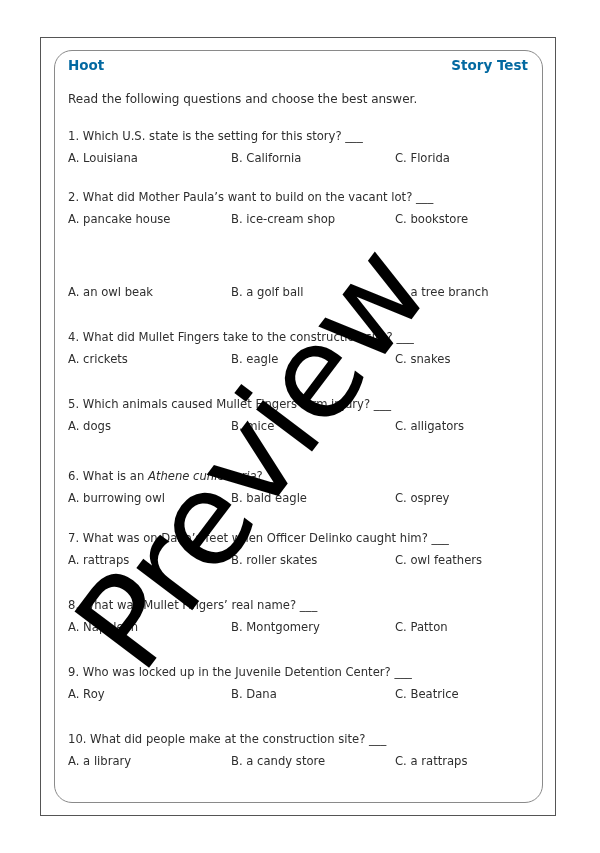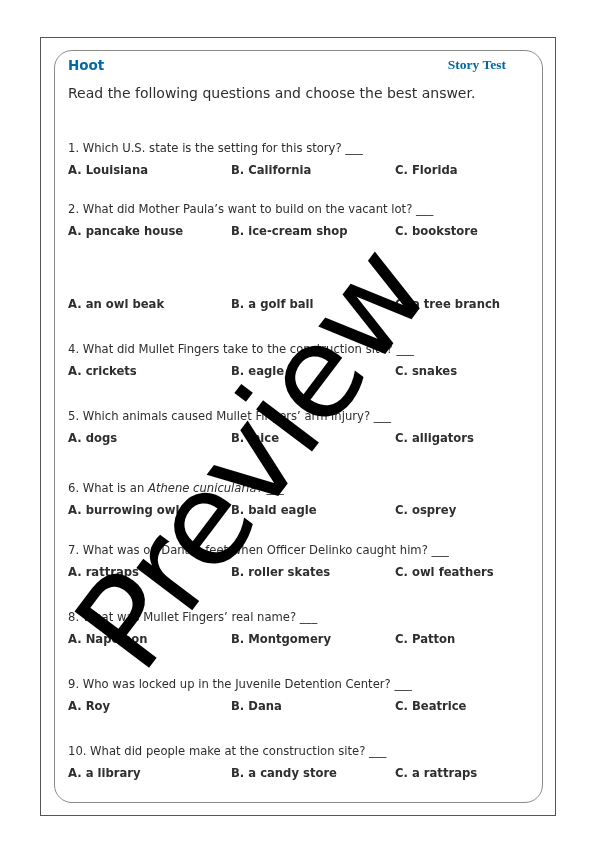--- a/index.html
+++ b/index.html
@@ -38,52 +38,50 @@
     .header-left, .header-right {
       position: absolute;
       top: 56px;
       font-size: 13.5px;
       font-weight: bold;
       color: #0369a1;
       line-height: 18px;
       white-space: nowrap;
     }
     .header-left { left: 68px; }
-    .header-right { right: 94px; font-family: Liberation Serif, serif; }
+    .header-right { right: 72px; }
     .instructions {
       position: absolute;
       left: 68px;
-      top: 84px;
-      font-size: 14px;
+      top: 90px;
+      font-size: 12px;
       line-height: 18px;
       white-space: nowrap;
     }
     .question {
       position: absolute;
       left: 68px;
       width: 470px;
       height: 44px;
-      margin-top: 12px;
     }
     .q-text {
       position: absolute;
       left: 0;
       top: 0;
       font-size: 11.6px;
       line-height: 18px;
       white-space: nowrap;
     }
     .q-text em { font-style: italic; }
     .opt {
       position: absolute;
       top: 22px;
       font-size: 11.6px;
       line-height: 18px;
       white-space: nowrap;
-      font-weight: bold;
     }
     .opt-a { left: 0; }
     .opt-b { left: 163px; }
     .opt-c { left: 327px; }
     .watermark {
       position: absolute;
       left: 252px;
       top: 458px;
       transform: translate(-50%, -50%) rotate(-53deg);
       font-family: "DejaVu Sans", sans-serif;

